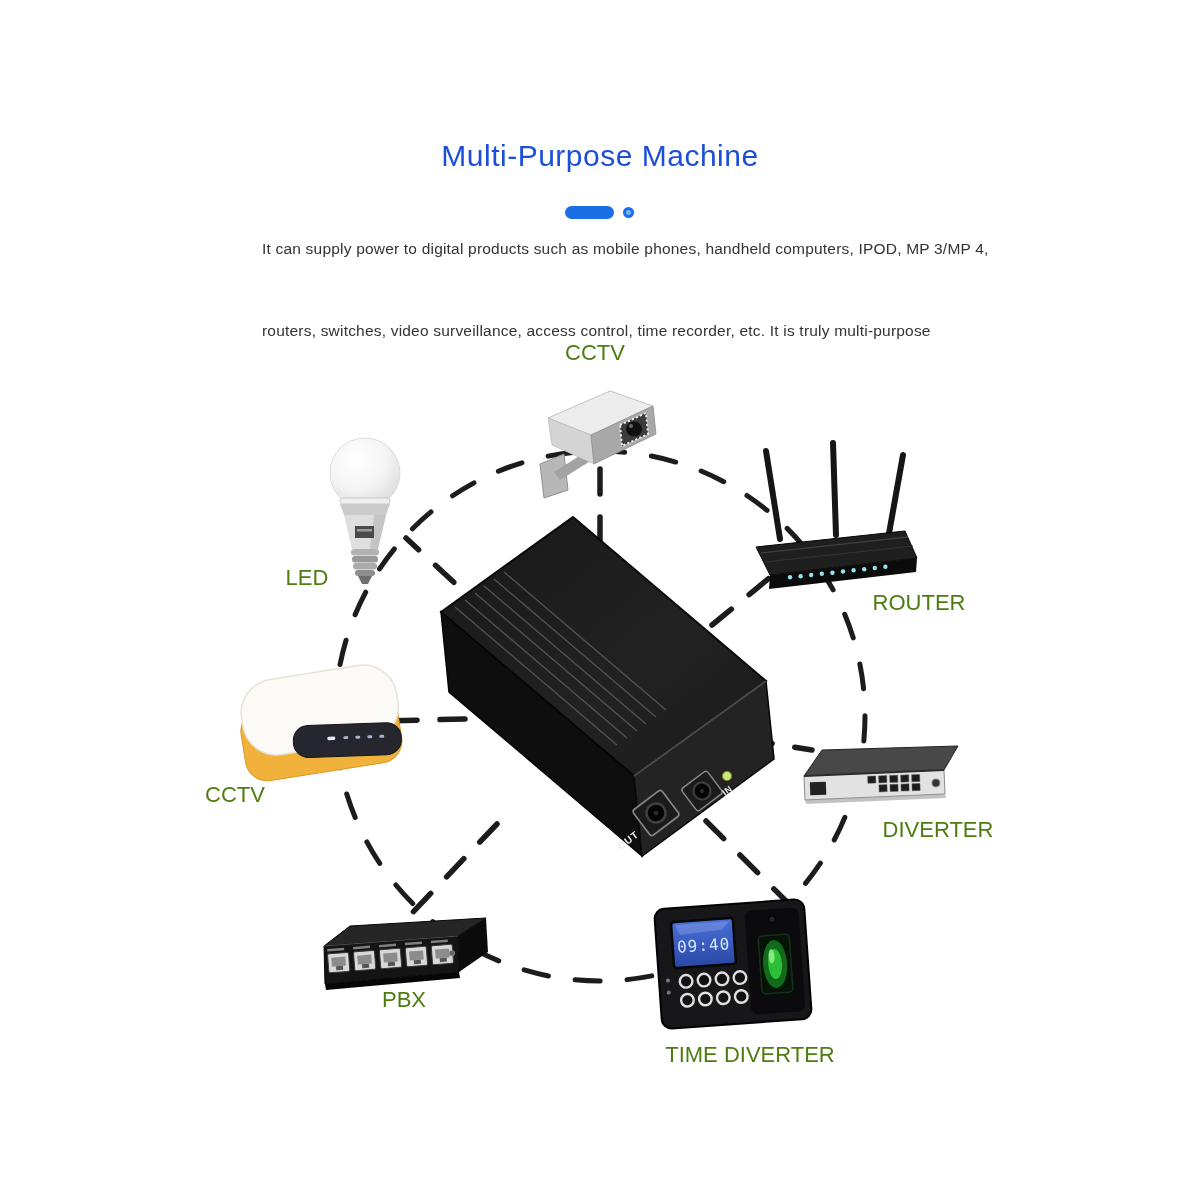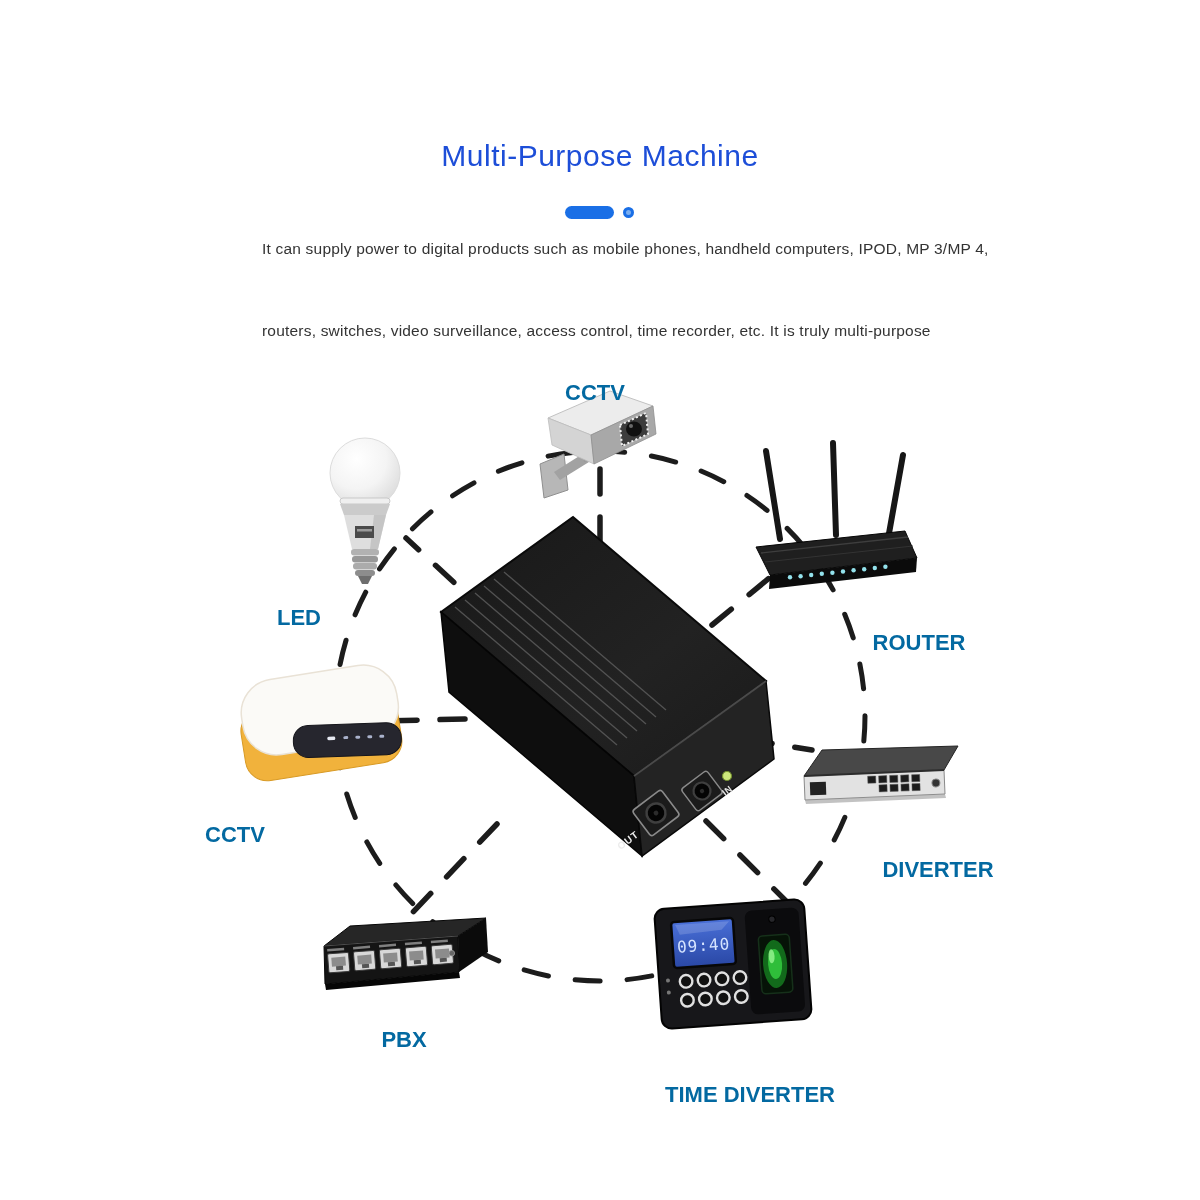--- a/index.html
+++ b/index.html
@@ -20,21 +20,21 @@
     background:#7aaef0;border:3px solid #1a6fe6;box-sizing:border-box;
   }
   .desc-line{
     position:absolute;left:262px;color:#333333;font-size:15.5px;letter-spacing:0.2px;
     white-space:nowrap;
   }
   .desc-line.l1{top:240px;}
   .desc-line.l2{top:277px;margin-top:45px;}
   .device-label{
     position:absolute;transform:translateX(-50%);white-space:nowrap;
-    font-size:22px;font-weight:bold;color:#0369a1;line-height:1.1;margin-top:40px;
+    font-size:22px;font-weight:normal;color:#4d7c0f;line-height:1.1;
   }
   svg.diagram{position:absolute;left:0;top:0;}
 </style>
 </head>
 <body>
 
 <div class="canvas">
 
   <div class="page-title">Multi-Purpose Machine</div>
   <div class="divider-pill"></div>
@@ -251,20 +251,20 @@
         <circle r="8.5" fill="#040404" stroke="#3f3f3f" stroke-width="2.2"></circle>
         <circle r="2.2" fill="#2b2b2b"></circle>
       </g>
       <circle cx="727" cy="776" r="4.5" fill="#cde77c" stroke="#74902f" stroke-width="1.2"></circle>
       <text transform="translate(630,843) rotate(-37)" text-anchor="middle" font-family="Liberation Sans, sans-serif" font-size="10" font-weight="bold" fill="#ededed" letter-spacing="1">OUT</text>
       <text transform="translate(729,793) rotate(-37)" text-anchor="middle" font-family="Liberation Sans, sans-serif" font-size="9" font-weight="bold" fill="#e6e6e6" letter-spacing="0.5">IN</text>
     </g>
   </svg>
 
   <div class="device-label" style="left:595px;top:341px">CCTV</div>
-  <div class="device-label" style="left:299px;top:566px">LED</div>
+  <div class="device-label" style="left:307px;top:566px">LED</div>
   <div class="device-label" style="left:919px;top:591px">ROUTER</div>
   <div class="device-label" style="left:235px;top:783px">CCTV</div>
   <div class="device-label" style="left:938px;top:818px">DIVERTER</div>
   <div class="device-label" style="left:404px;top:988px">PBX</div>
   <div class="device-label" style="left:750px;top:1043px">TIME DIVERTER</div>
 
 </div>
 
 </body></html>

